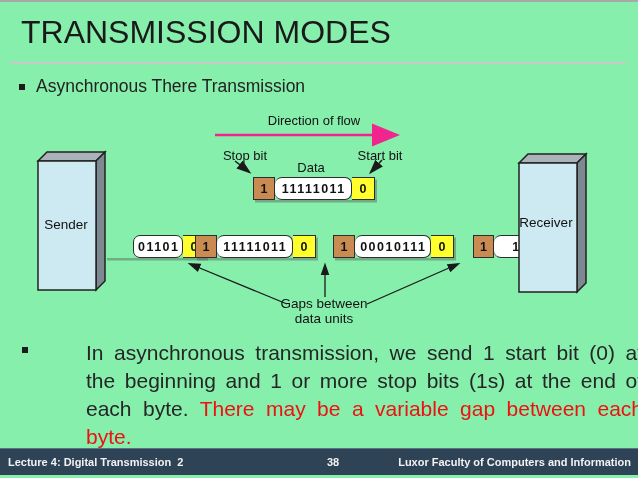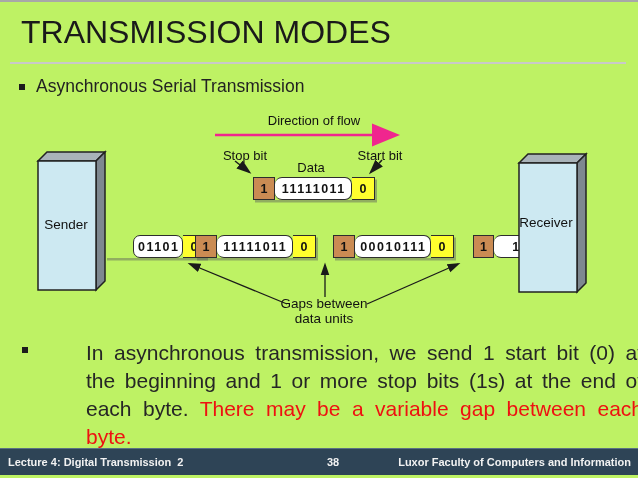--- a/index.html
+++ b/index.html
@@ -1,17 +1,17 @@
 <!DOCTYPE html>
 <html><head>
 <meta charset="utf-8">
 <style>
   html,body{margin:0;padding:0;background:#ffffff;}
   .slide{
-    position:relative;width:638px;height:478px;background:#bef264;overflow:hidden;
+    position:relative;width:638px;height:478px;background:#86efac;overflow:hidden;
     font-family:"Liberation Sans",sans-serif;color:#1c1c1c;
   }
   .top-edge{position:absolute;top:0;left:0;width:638px;height:2px;background:#a8a8a8;}
   .title{position:absolute;left:21px;top:14px;font-size:32px;letter-spacing:0px;color:#1a1a1a;white-space:nowrap;}
   .title-rule{position:absolute;left:10px;top:62px;width:616px;height:1.5px;background:#c9c9c9;}
   .bullet-sq{position:absolute;width:6px;height:6px;background:#1c1c1c;}
   .bullet1-text{position:absolute;left:36px;top:76px;font-size:17.5px;color:#222;}
   .diagram{position:absolute;left:0;top:110px;width:638px;height:235px;}
   .dlabel{position:absolute;font-size:13px;color:#111;text-align:center;white-space:nowrap;}
   .gaps-label{position:absolute;left:254px;top:186px;width:140px;text-align:center;font-size:13.5px;line-height:15px;color:#111;}
@@ -37,21 +37,21 @@
 </head>
 <body>
 
 <div class="slide">
   <div class="top-edge"></div>
 
   <div class="title">TRANSMISSION MODES</div>
   <div class="title-rule"></div>
 
   <span class="bullet-sq" style="left:19px;top:84px;"></span>
-  <div class="bullet1-text">Asynchronous Serial Transmission</div>
+  <div class="bullet1-text">Asynchronous There Transmission</div>
 
   <div class="diagram">
 
     <div class="dlabel" style="left:195px;top:38px;width:100px;">Stop bit</div>
     <div class="dlabel" style="left:234px;top:3px;width:160px;">Direction of flow</div>
     <div class="dlabel" style="left:330px;top:38px;width:100px;">Start bit</div>
     <div class="dlabel" style="left:261px;top:50px;width:100px;">Data</div>
 
     <div class="frame" style="left:253px;top:67px;">
       <div class="cell stop">1</div>

